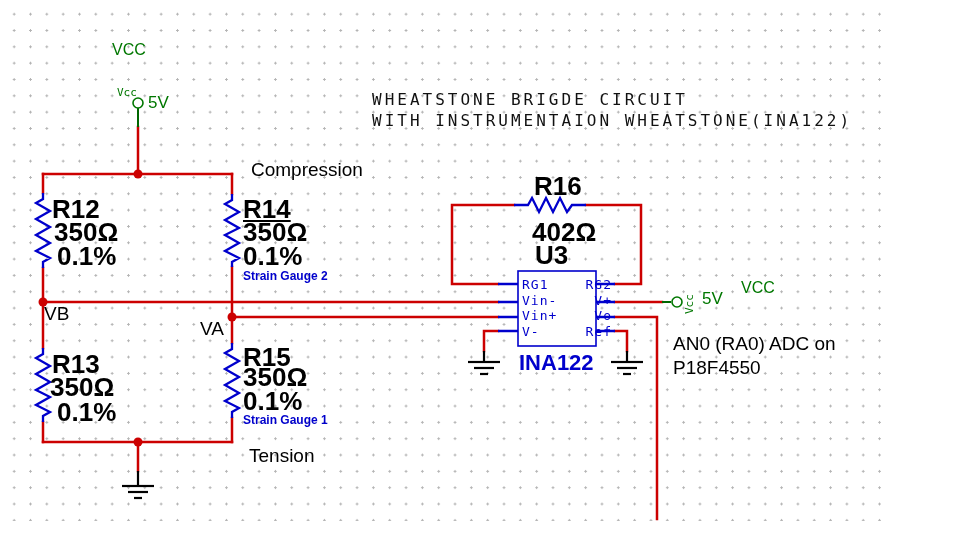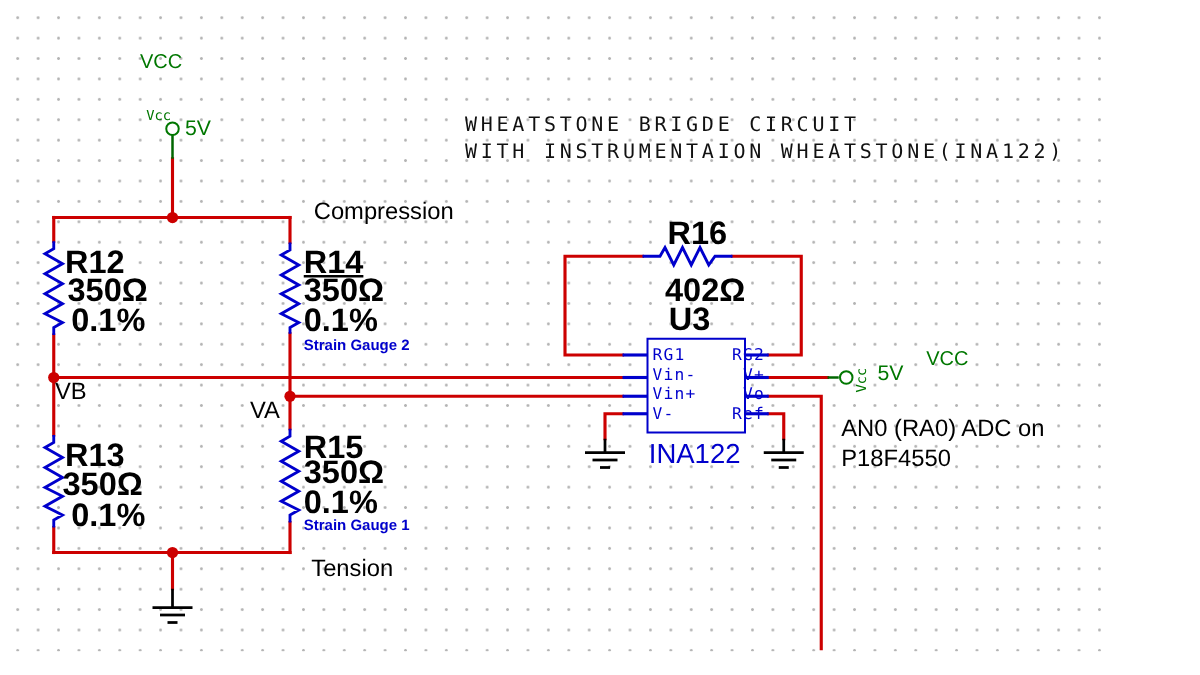--- a/index.html
+++ b/index.html
@@ -10,21 +10,21 @@
         background-size:16.33px 16.33px;background-position:6px 6px;}
   svg{position:absolute;left:0;top:0;}
   .lbl{position:absolute;white-space:nowrap;line-height:1.05;}
   .blue{color:#000000;font-weight:bold;font-size:26px;}
   .bluenote{color:#0000cc;font-weight:bold;font-size:12px;}
   .black{color:#000;font-size:19px;}
   .green{color:#007700;font-size:16px;}
   .green5v{color:#007700;font-size:17px;}
   .mono-small{font-family:"DejaVu Sans Mono",monospace;font-size:11px;color:#007700;}
   .title{font-family:"DejaVu Sans Mono",monospace;font-size:16px;letter-spacing:3px;color:#111;}
-  .ina{color:#0000cc;font-weight:normal;font-size:22px;}
+  .ina{color:#0000cc;font-weight:bold;font-size:22px;}
   #chip-text{position:absolute;left:519px;top:272px;width:96px;height:73px;
              font-family:"DejaVu Sans Mono",monospace;font-size:13px;letter-spacing:1px;
              color:#0000cc;padding-top:5px;box-sizing:border-box;}
   .pinrow{display:flex;justify-content:space-between;height:15.5px;padding:0 3px;}
   .rot{transform:rotate(-90deg);transform-origin:0 0;}
 </style>
 </head>
 <body>
 
 <div id="stage">

